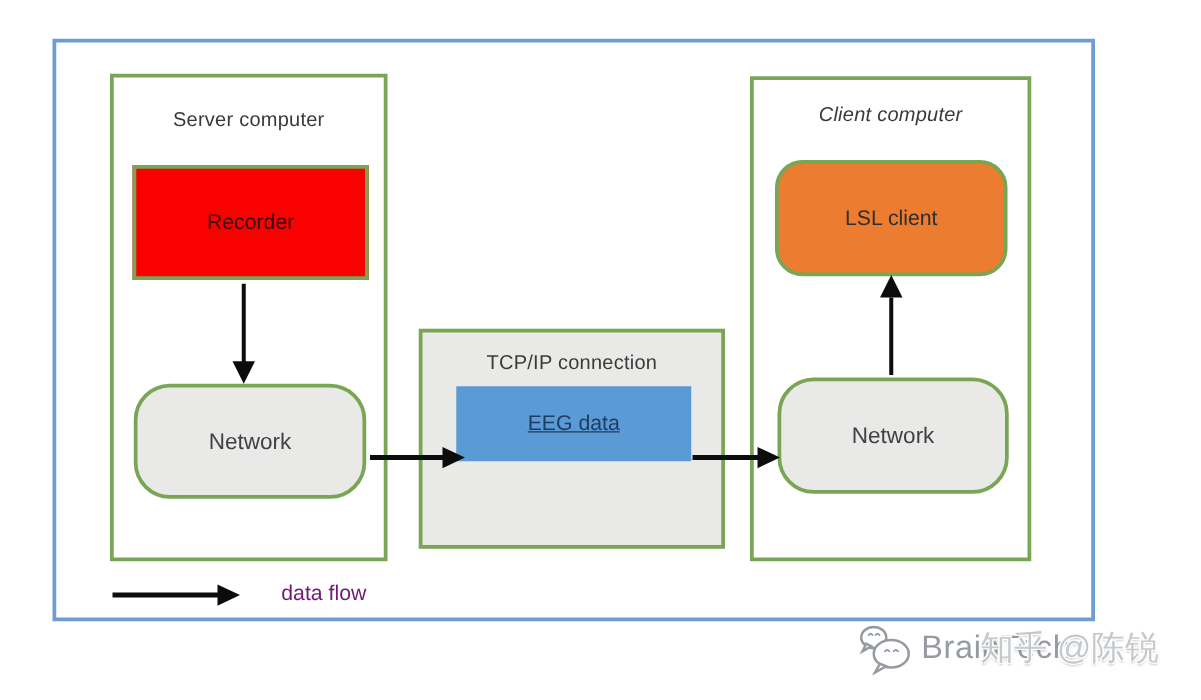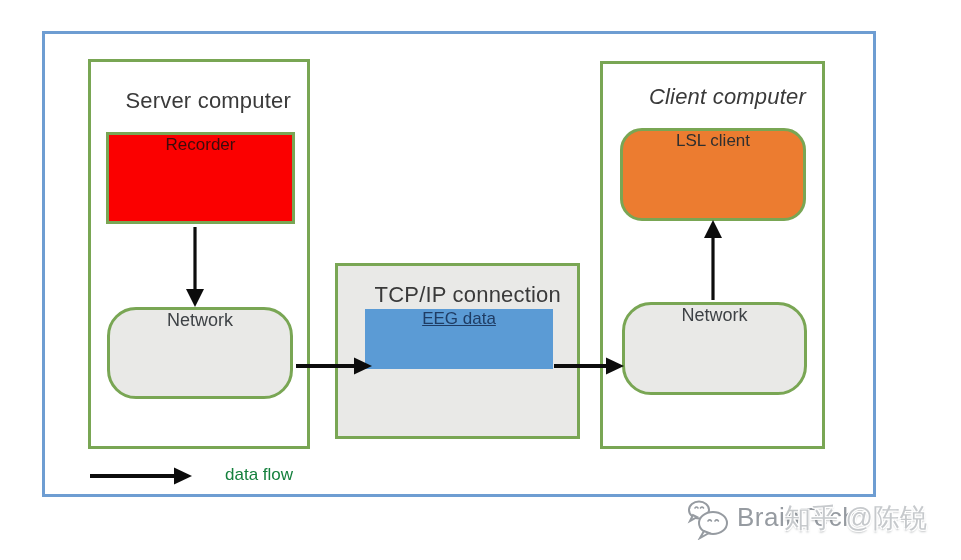--- a/index.html
+++ b/index.html
@@ -25,38 +25,38 @@
   }
   .abs{position:absolute;box-sizing:border-box;}
   .outer-frame{
     left:42px;top:31px;width:834px;height:466px;
     border:3px solid var(--outer-border);background:transparent;
   }
   .group{border:3px solid var(--group-border);}
   .group-white{background:#ffffff;}
   .group-gray{background:var(--node-gray);}
   .group-title{
-    position:absolute;left:0;right:16px;text-align:right;
-    font-size:22px;color:var(--text-dark);letter-spacing:.2px;
+    position:absolute;left:0;right:0;text-align:center;
+    font-size:16px;color:var(--text-dark);letter-spacing:.2px;
   }
   .node{
-    display:flex;align-items:flex-start;justify-content:center;
+    display:flex;align-items:center;justify-content:center;
     border:3px solid var(--group-border);
     font-size:17px;color:var(--text-dark);
   }
   .node-red{background:var(--node-red);color:var(--text-on-red);}
   .node-orange{background:var(--node-orange);color:var(--text-on-orange);}
   .node-blue{background:var(--node-blue);color:var(--text-on-blue);border:none;}
   .node-gray{background:var(--node-gray);font-size:18px;color:#3e4246;border-radius:29px;}
   .arrows-layer{left:0;top:0;width:961px;height:560px;pointer-events:none;}
   .arrow-line{stroke:var(--arrow);stroke-width:4;}
   .arrow-line-thin{stroke:var(--arrow);stroke-width:3.2;}
   .arrow-head{fill:var(--arrow);}
   .legend-label{
-    left:225px;top:465px;font-size:17px;color:#15803d;
+    left:225px;top:465px;font-size:17px;color:#701a75;
   }
   .watermark-brand{
     left:737px;top:502px;font-size:26px;color:var(--wm-dark);
     text-shadow:-1px -1px 0 #fff,1px -1px 0 #fff,-1px 1px 0 #fff,1px 1px 0 #fff;
     z-index:2;letter-spacing:.5px;
   }
   .watermark-zhihu{
     left:784px;top:500px;font-size:27px;color:var(--wm-light);
     text-shadow:-1px -1px 0 #fff,1px -1px 0 #fff,-1px 1px 0 #fff,1px 1px 0 #fff,0 2px 2px rgba(120,125,130,.55);
     z-index:3;white-space:nowrap;

